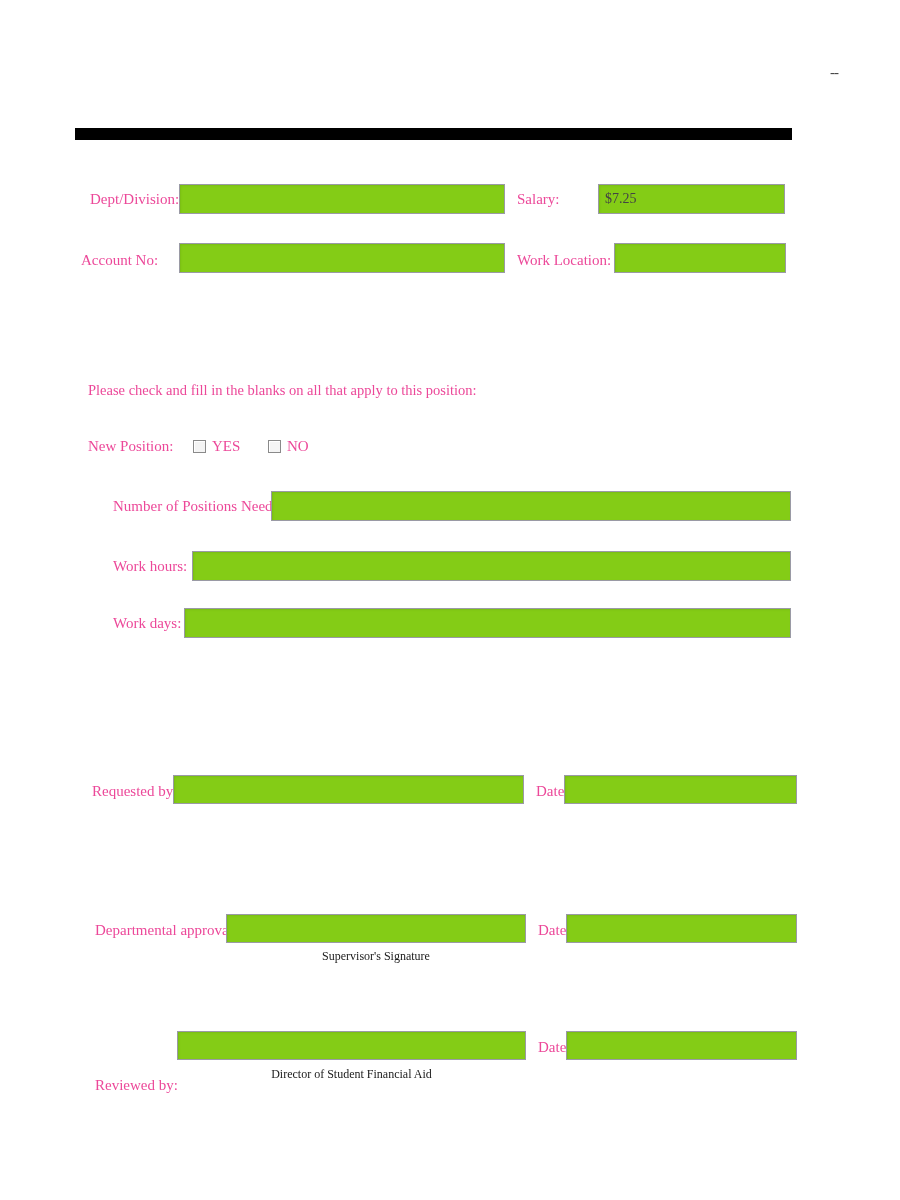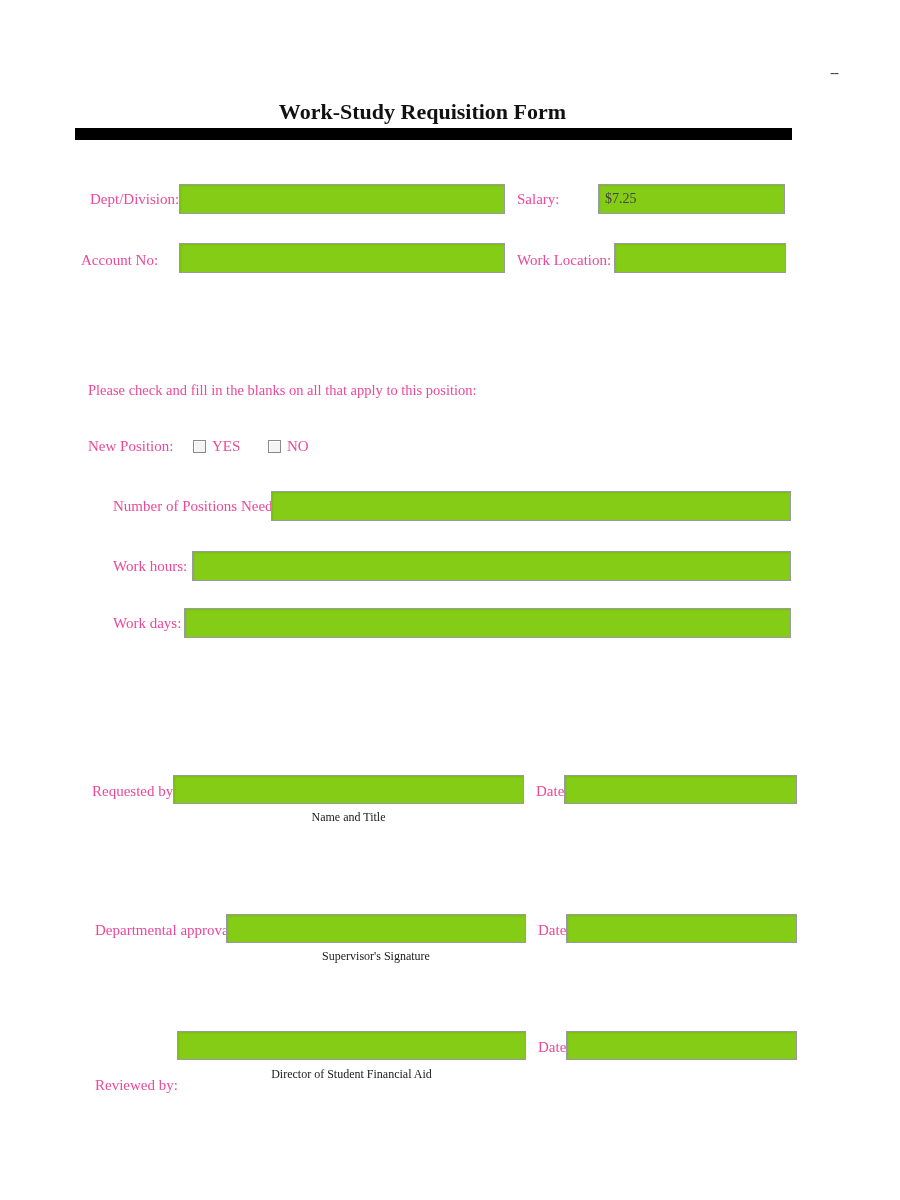--- a/index.html
+++ b/index.html
@@ -94,21 +94,20 @@
   .reviewed-date-input { left:566px; top:1031px; width:231px; height:29px; }
   .reviewed-caption  { left:177px; top:1067px; width:349px; }
 </style>
 </head>
 <body>
 
 <div class="page">
 
   <div class="abs corner-mark">--</div>
 
-  <h1 class="abs title">Work-Study Requisition Form</h1>
   <div class="abs title-bar"></div>
 
   <span class="abs label dept-label">Dept/Division:</span>
   <input type="text" class="field-input dept-input" value="" style="">
   <span class="abs label salary-label">Salary:</span>
   <input type="text" class="field-input salary-input" value="$7.25" style="">
 
   <span class="abs label account-label">Account No:</span>
   <input type="text" class="field-input account-input" value="" style="">
   <span class="abs label location-label">Work Location:</span>
@@ -128,21 +127,20 @@
   <span class="abs label hours-label">Work hours:</span>
   <input type="text" class="field-input hours-input" value="" style="">
 
   <span class="abs label days-label">Work days:</span>
   <input type="text" class="field-input days-input" value="" style="">
 
   <span class="abs label requested-label">Requested by:</span>
   <input type="text" class="field-input requested-input" value="" style="">
   <span class="abs label requested-date-label">Date:</span>
   <input type="text" class="field-input requested-date-input" value="" style="">
-  <span class="abs small-label caption requested-caption">Name and Title</span>
 
   <span class="abs label approval-label">Departmental approval:</span>
   <input type="text" class="field-input approval-input" value="" style="">
   <span class="abs label approval-date-label">Date:</span>
   <input type="text" class="field-input approval-date-input" value="" style="">
   <span class="abs small-label caption approval-caption">Supervisor's Signature</span>
 
   <span class="abs label reviewed-label">Reviewed by:</span>
   <input type="text" class="field-input reviewed-input" value="" style="">
   <span class="abs label reviewed-date-label">Date:</span>

